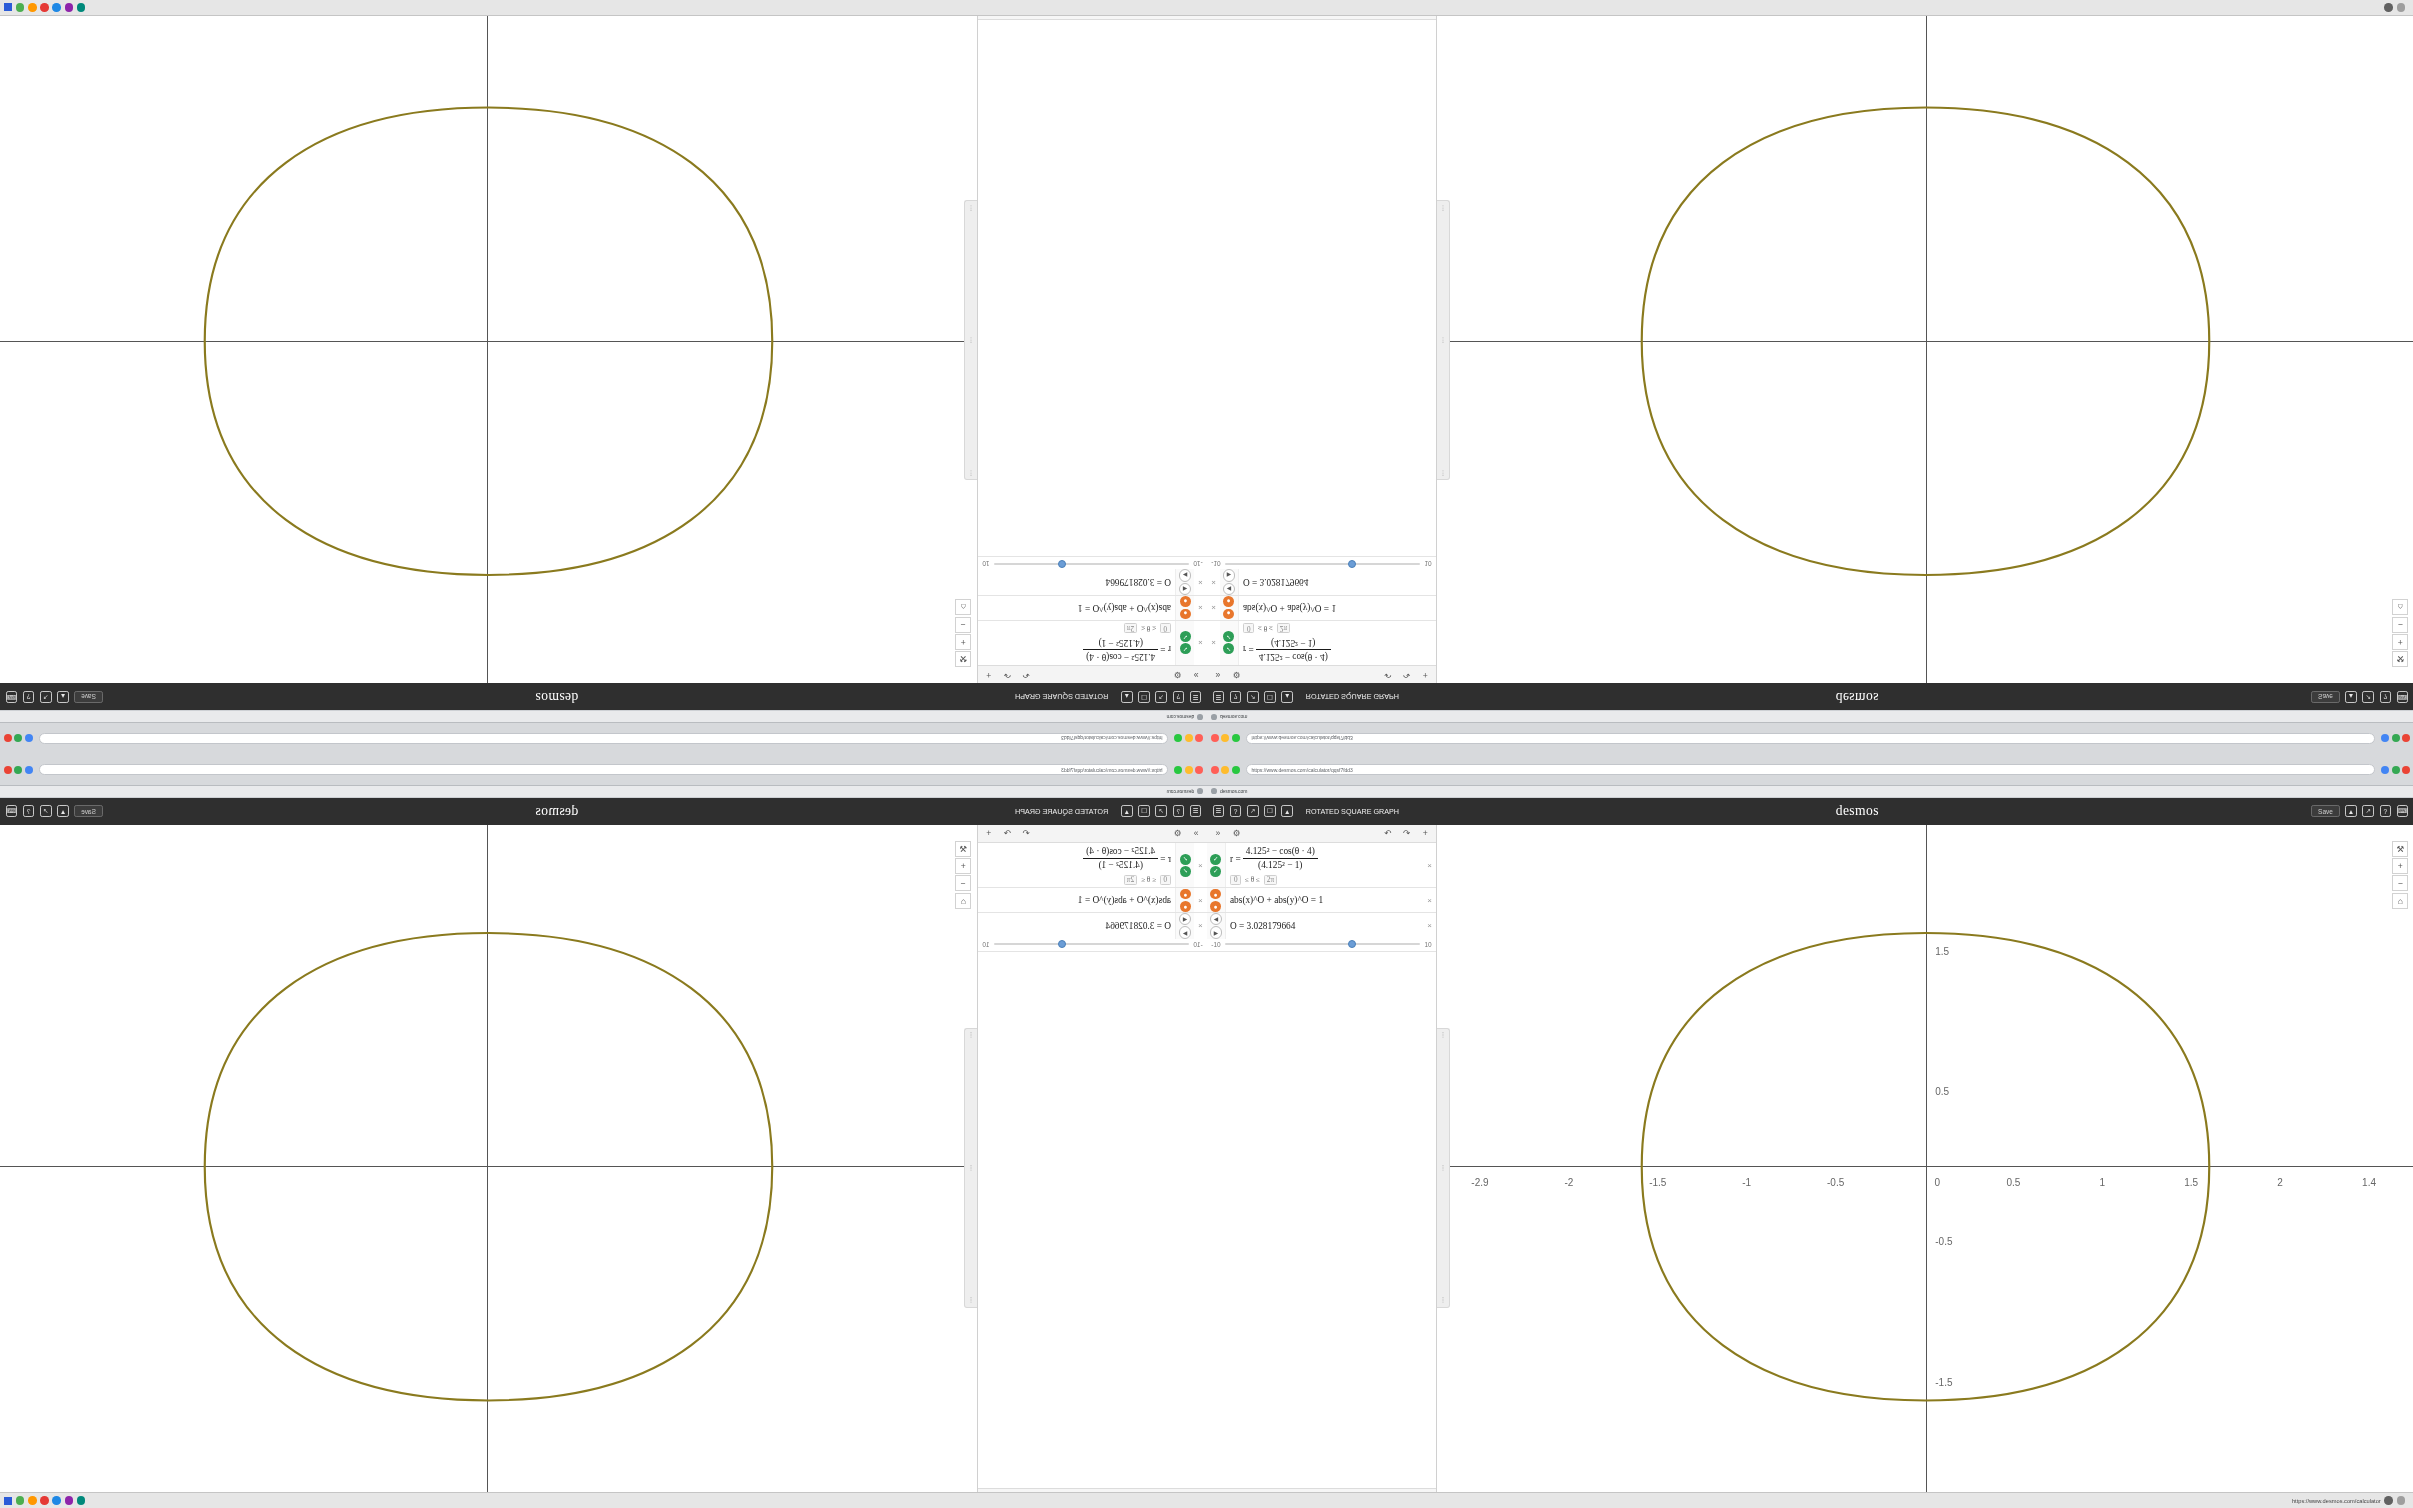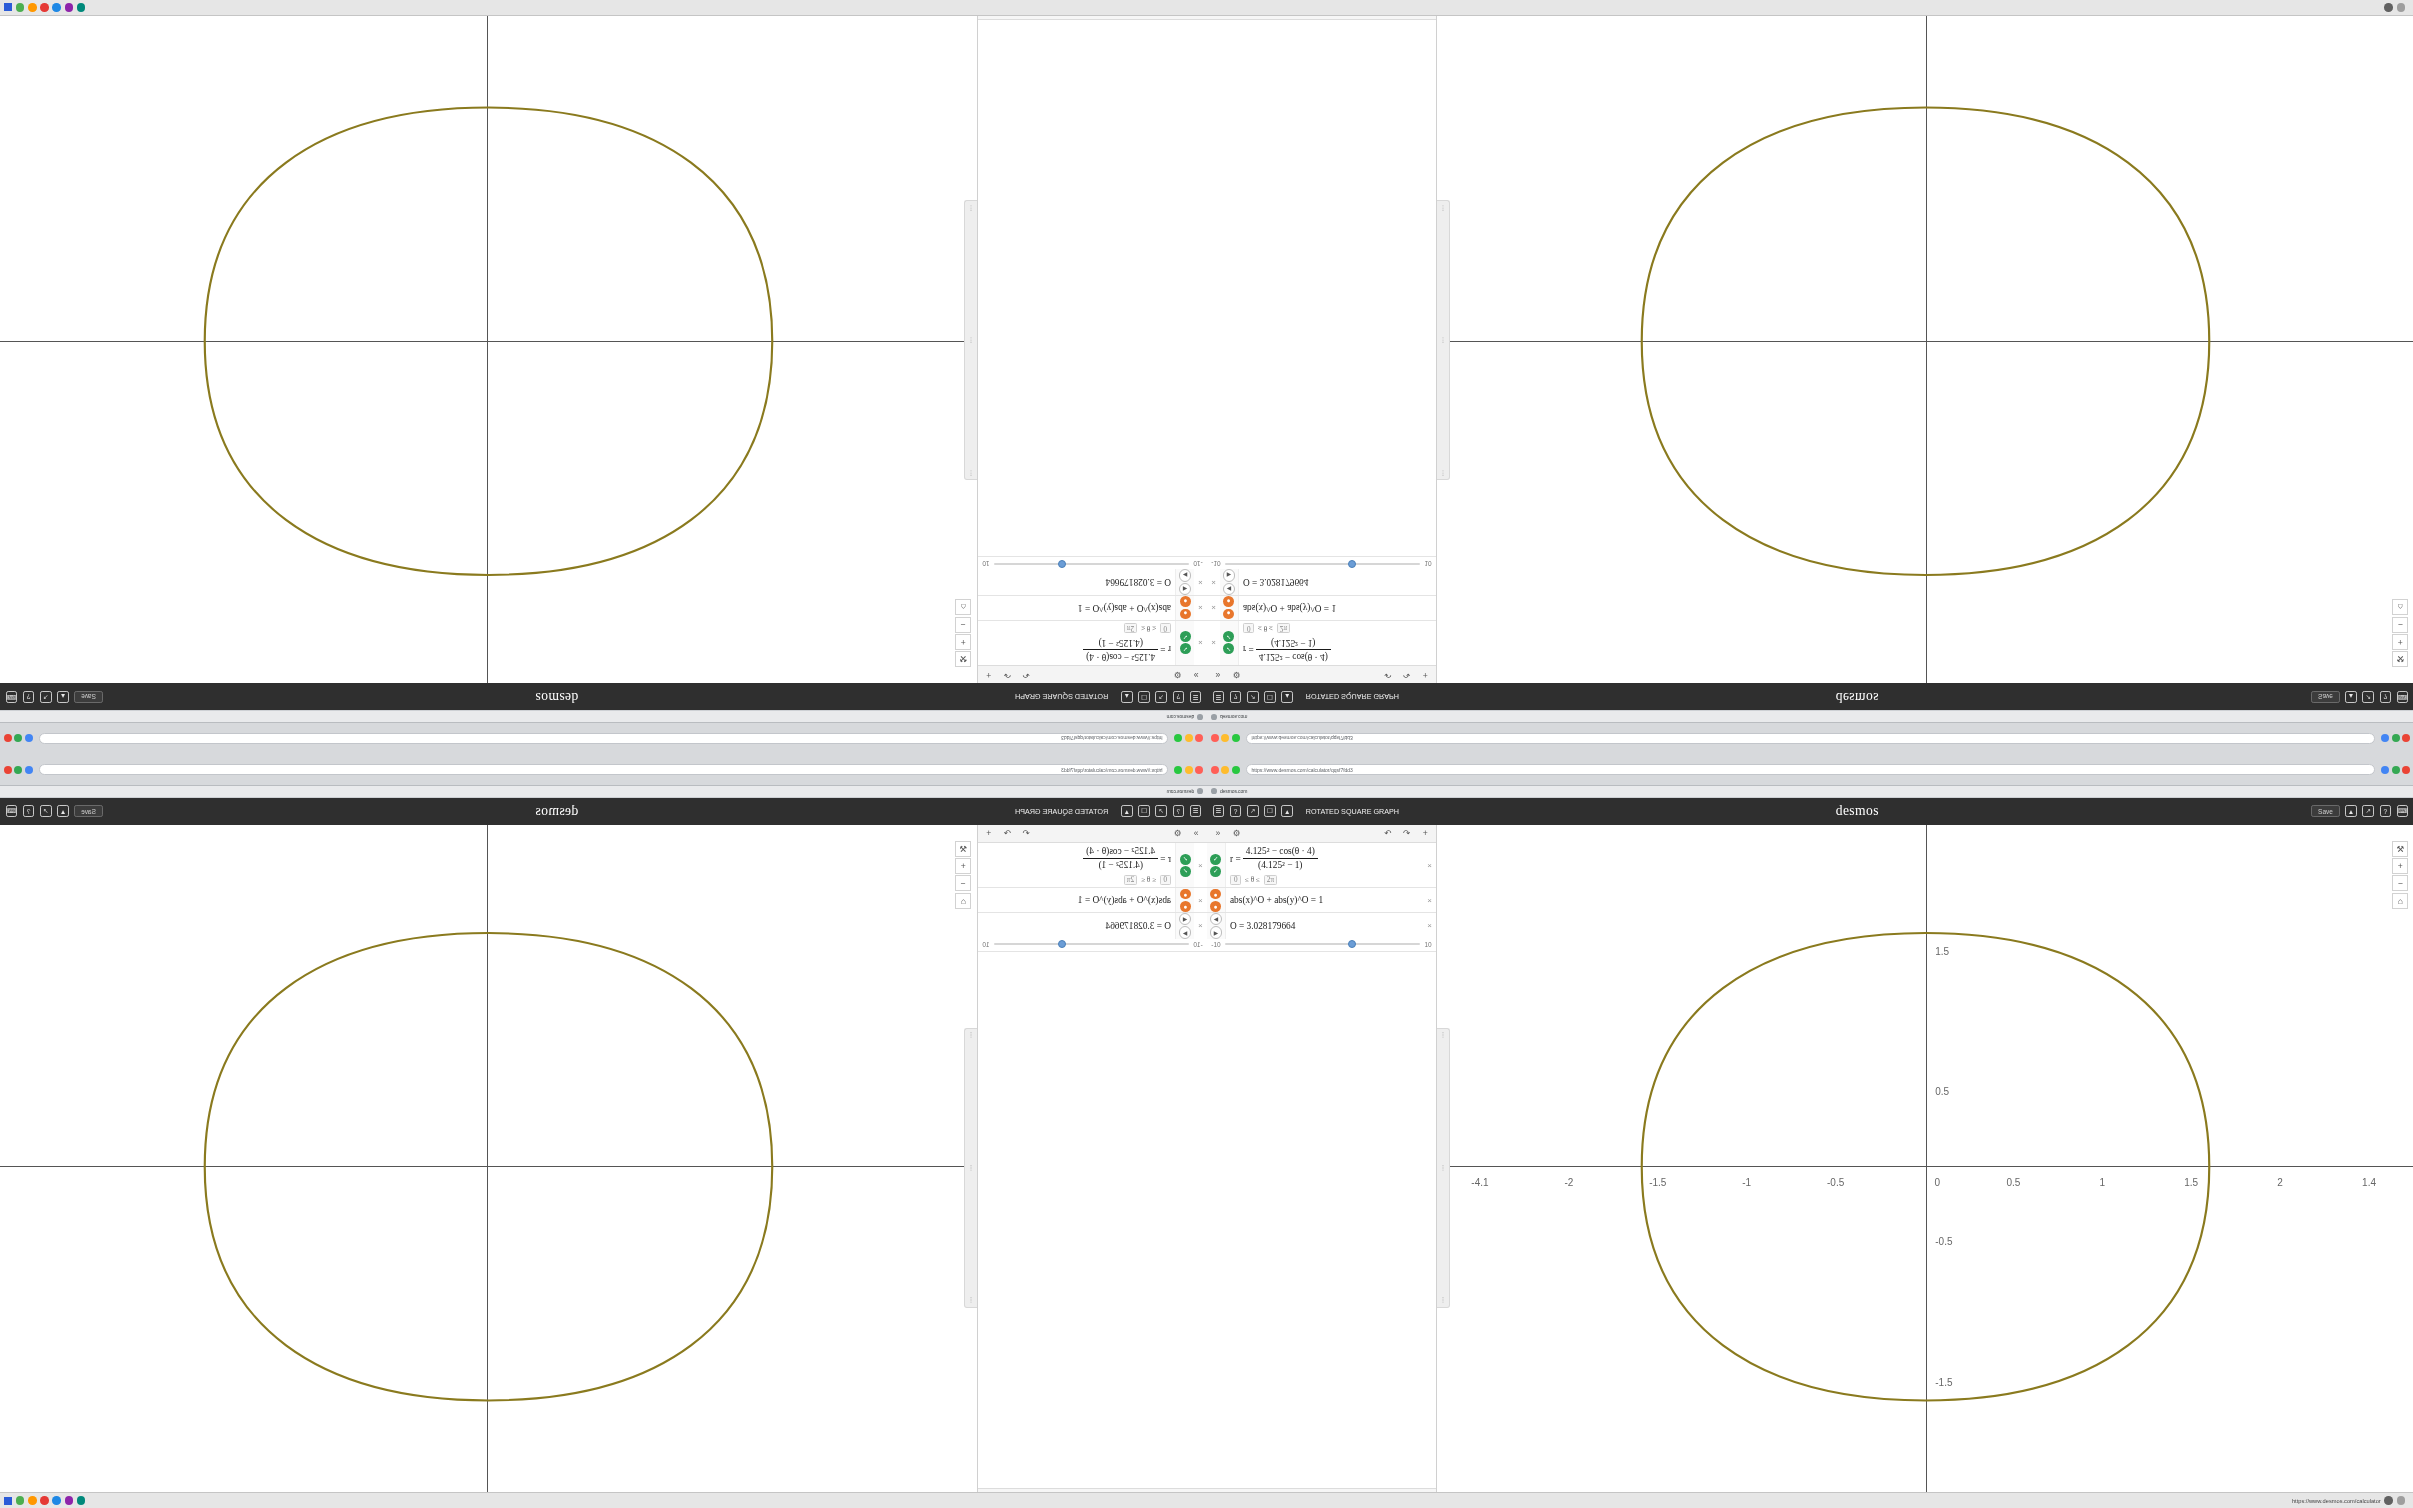--- a/index.html
+++ b/index.html
@@ -916,21 +916,21 @@
         <div class="drag-handle">
           <span>⋮</span>
           <span>⋮</span>
           <span>⋮</span>
         </div>
 
         <div class="graph">
           <div class="axis-x"></div>
           <div class="axis-y"></div>
 
-          <div class="tick-label" style="left:4.4%;  top:51.5%">-4.1</div>
+          <div class="tick-label" style="left:4.4%;  top:51.5%">-2.9</div>
           <div class="tick-label" style="left:13.5%; top:51.5%">-2</div>
           <div class="tick-label" style="left:22.6%; top:51.5%">-1.5</div>
           <div class="tick-label" style="left:31.7%; top:51.5%">-1</div>
           <div class="tick-label" style="left:40.8%; top:51.5%">-0.5</div>
           <div class="tick-label" style="left:51.2%; top:51.5%">0</div>
           <div class="tick-label" style="left:59.0%; top:51.5%">0.5</div>
           <div class="tick-label" style="left:68.1%; top:51.5%">1</div>
           <div class="tick-label" style="left:77.2%; top:51.5%">1.5</div>
           <div class="tick-label" style="left:86.3%; top:51.5%">2</div>
           <div class="tick-label" style="left:95.4%; top:51.5%">1.4</div>

